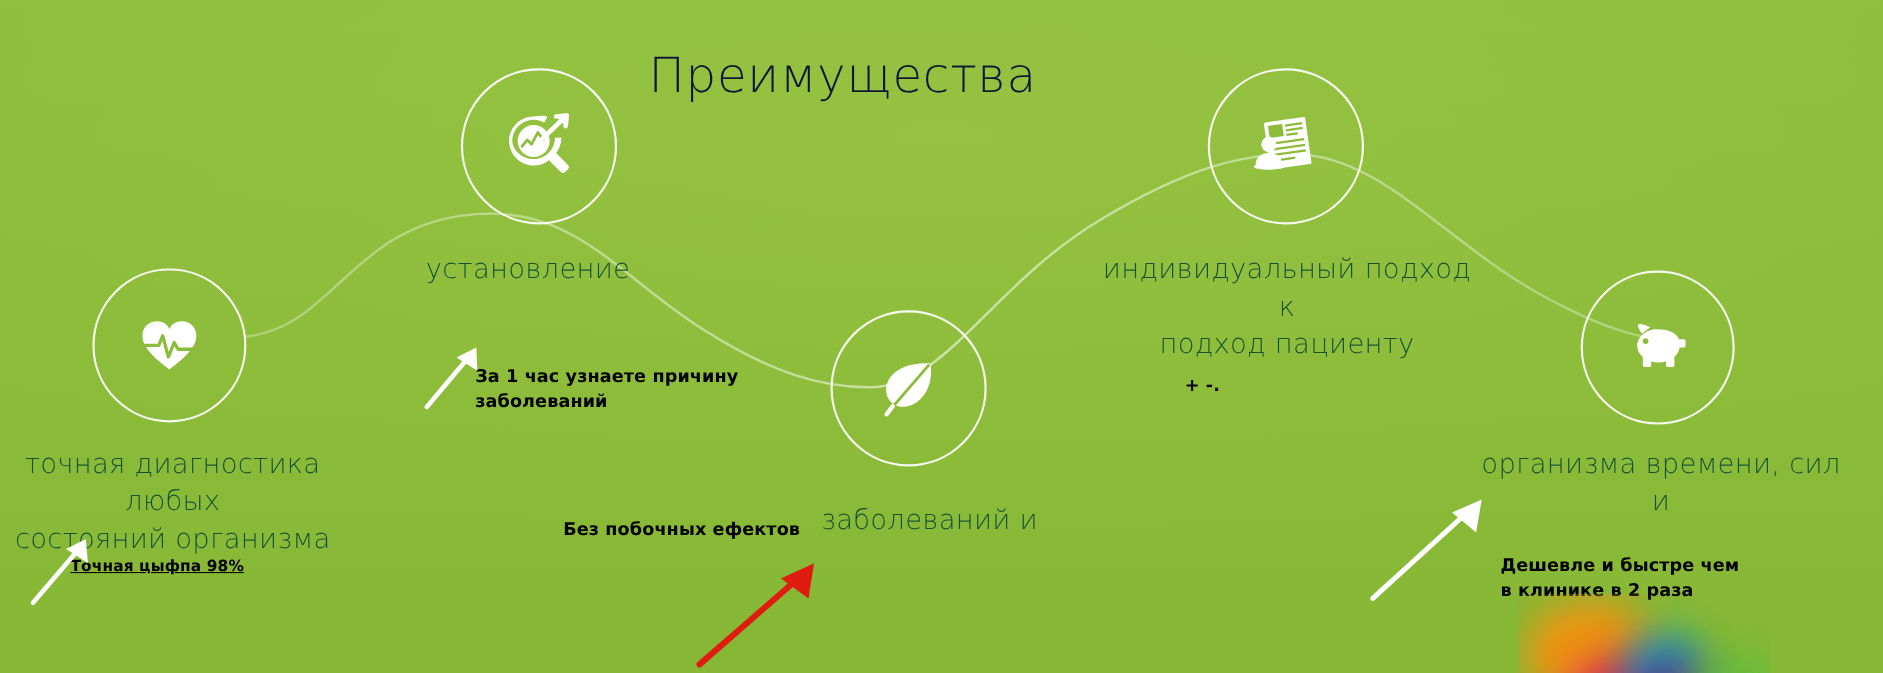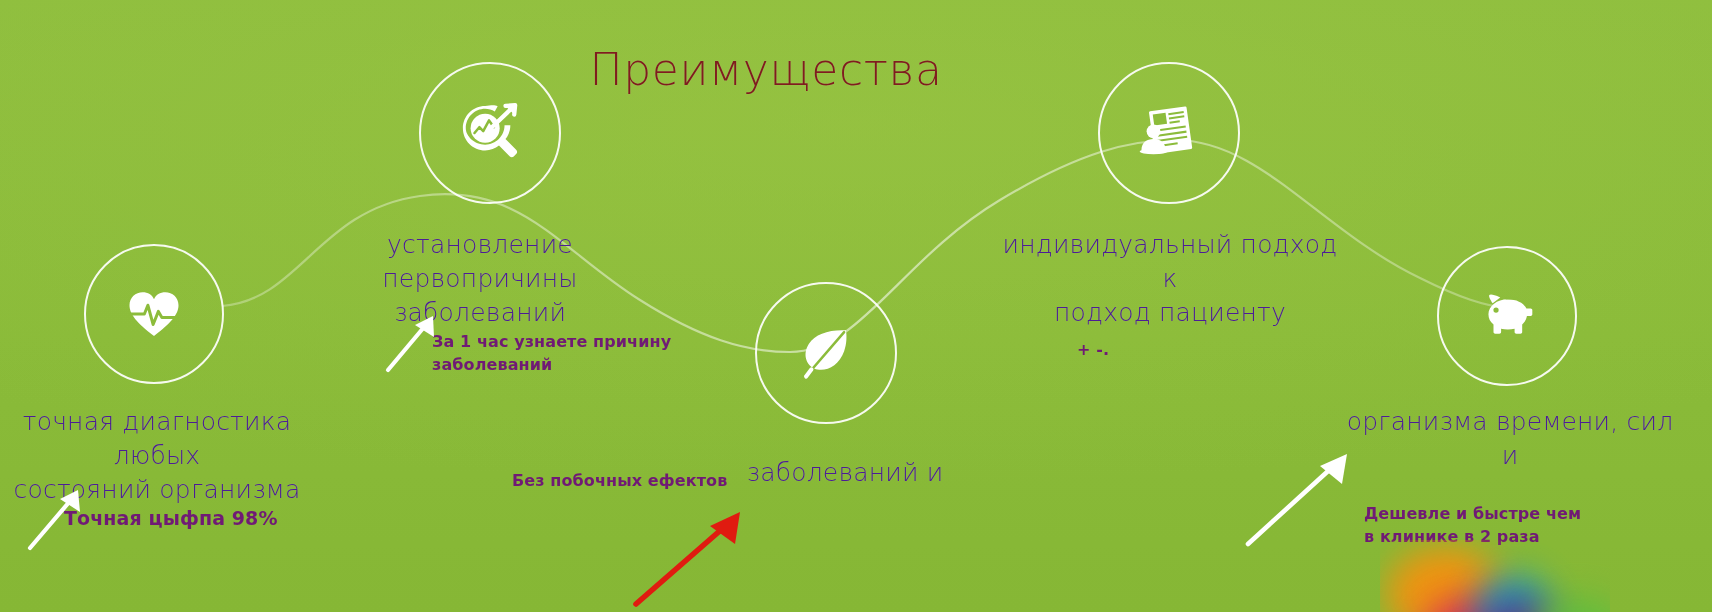--- a/index.html
+++ b/index.html
@@ -33,21 +33,21 @@
     pointer-events: none;
   }
 
   
   .page-title {
     position: absolute;
     left: 566px;
     top: 46px;
     width: 400px;
     text-align: center;
-    color: #7f1d1d;
+    color: #0f172a;
     font-size: 44px;
     font-weight: 300;
     letter-spacing: 0.6px;
     line-height: 1.1;
     text-shadow: 0 0 1px rgba(255,255,255,0.25);
     white-space: nowrap;
   }
 
   
   .node {
@@ -58,41 +58,42 @@
     display: flex;
     align-items: center;
     justify-content: center;
   }
   .node svg { display: block; }
   .node .glyph { fill: #ffffff; }
 
   
   .caption {
     position: absolute;
-    color: #4c1d95;
+    color: #14532d;
     font-size: 25px;
     font-weight: 300;
     line-height: 1.35;
     text-align: center;
     letter-spacing: 0.2px;
     text-shadow: 0 0 1px rgba(255,255,255,0.2);
   }
 
   
   .note {
     position: absolute;
-    color: #701a75;
+    color: #000000;
     font-size: 16px;
     font-weight: 700;
     line-height: 1.45;
     letter-spacing: 0.1px;
   }
   .note.tiny {
-    font-size: 19px;
+    font-size: 14px;
     font-weight: 700;
+    text-decoration: underline;
   }
 
   
   .arrow { position: absolute; pointer-events: none; }
 
   
   .blob-wrap {
     position: absolute;
     left: 1380px;
     top: 540px;
@@ -208,21 +209,20 @@
     </svg>
   </div>
 
   <div class="caption" style="left:-8px; top:405px; width:330px;">
     <div>точная диагностика любых</div>
     <div>состояний организма</div>
   </div>
 
   <div class="caption" style="left:310px; top:228px; width:340px;">
     <div>установление</div>
-    <div>первопричины заболеваний</div>
   </div>
 
   <div class="caption" style="left:680px; top:456px; width:330px;">
     <div>заболеваний и</div>
   </div>
 
   <div class="caption" style="left:1000px; top:228px; width:340px;">
     <div>индивидуальный подход к</div>
     <div>подход пациенту</div>
   </div>

